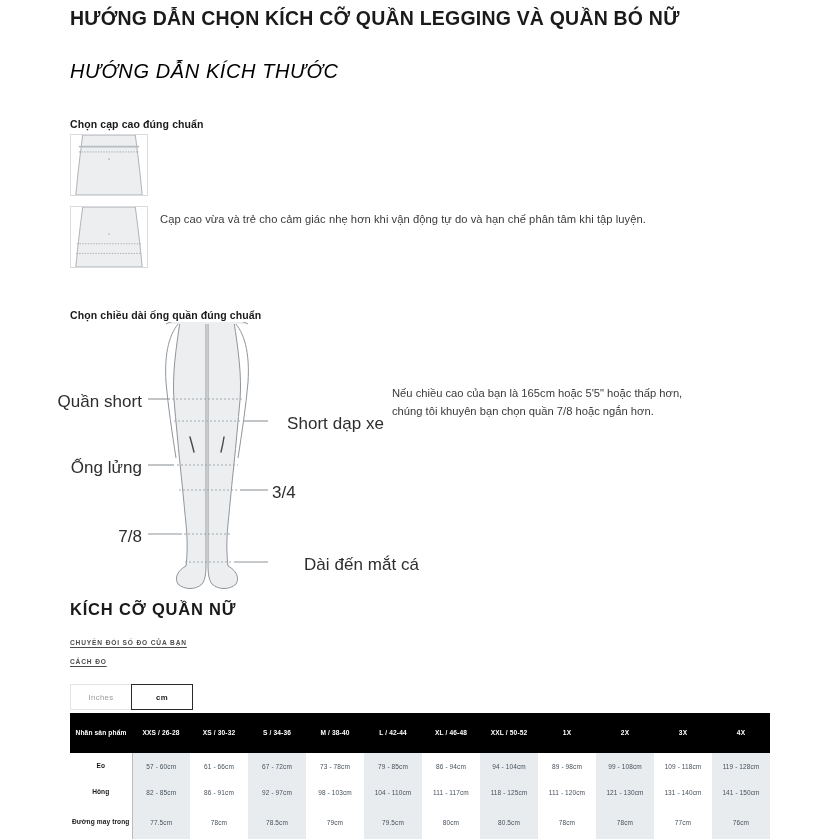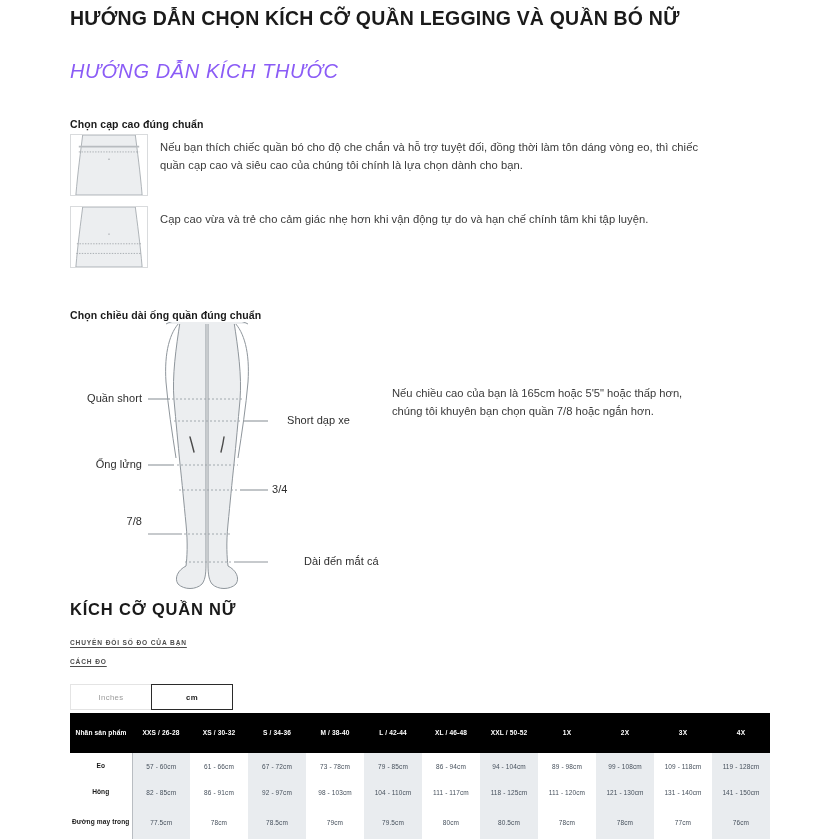--- a/index.html
+++ b/index.html
@@ -14,21 +14,21 @@
 
   
   .main-title {
     position: absolute; left: 70px; top: 6px; width: 640px;
     font-size: 19.5px; font-weight: 700; line-height: 1.33;
     letter-spacing: 0.2px; color: #1a1a1a;
   }
   .sub-title {
     position: absolute; left: 70px; top: 60px; width: 640px;
     font-size: 20px; font-style: italic; font-weight: 400;
-    letter-spacing: 0.6px; color: #8b5cf6;
+    letter-spacing: 0.6px; color: #000000;
   }
 
   
   .sec-head {
     position: absolute; font-size: 10.5px; font-weight: 700;
     color: #1a1a1a; letter-spacing: 0.1px;
   }
   #waist-head { left: 70px; top: 118px; }
   #leg-head   { left: 70px; top: 302px; margin-top: 7px; }
 
@@ -48,21 +48,21 @@
   #wb-text-1 { left: 160px; top: 138px; width: 545px; }
   #wb-text-2 { left: 160px; top: 210px; width: 545px; }
 
   
   #leg-wrap {
     position: absolute; left: 92px; top: 322px;
     width: 300px; height: 270px;
   }
   #leg-wrap svg { display: block; width: 300px; height: 270px; }
   .leg-label {
-    position: absolute; font-size: 11px; color: #2e2e2e;
+    position: absolute; font-size: 17px; color: #2e2e2e;
     white-space: nowrap; letter-spacing: 0.05px;
   }
 
   .leg-para {
     position: absolute; left: 392px; width: 318px;
     font-size: 11.2px; line-height: 1.63; color: #3a3a3a;
   }
   #leg-para-1 { top: 324px; }
   #leg-para-2 { top: 384px; }
 
@@ -79,21 +79,21 @@
     font-weight: 600;
   }
   #link-convert { top: 639px; }
   #link-howto   { top: 658px; }
 
   #unit-toggle {
     position: absolute; left: 70px; top: 684px;
     display: flex; height: 26px;
   }
   .unit-btn {
-    width: 82px; height: 26px; display: flex;
+    width: 62px; height: 26px; display: flex;
     align-items: center; justify-content: center;
     font-size: 7.8px; letter-spacing: 0.3px; background: #fff;
   }
   .unit-btn.inactive { border: 1px solid #e4e4e4; color: #9a9a9a; }
   .unit-btn.active {
     border: 1.6px solid #2b2b2b; color: #1a1a1a; font-weight: 700;
     margin-left: -1px;
   }
 
   
@@ -135,31 +135,30 @@
   <div class="sec-head" id="waist-head">Chọn cạp cao đúng chuẩn</div>
 
   <div class="wb-fig" id="wb-fig-1">
     <svg viewBox="0 0 78 62" preserveAspectRatio="none">
       <path d="M12 0 C10 16 7 38 5 62 L73 62 C71 38 68 16 66 0 Z" fill="#eceef0" stroke="#9aa0a6" stroke-width="0.8"></path>
       <line x1="8" y1="12" x2="70" y2="12" stroke="#b8bcc0" stroke-width="1.6"></line>
       <line x1="8" y1="17.5" x2="70" y2="17.5" stroke="#8a9096" stroke-width="0.7" stroke-dasharray="1.4 1.4"></line>
       <circle cx="39" cy="25" r="0.7" fill="#8a9096"></circle>
     </svg>
   </div>
-  <p class="wb-text" id="wb-text-1">Nếu bạn thích chiếc quần bó cho độ che chắn và hỗ trợ tuyệt đối, đồng thời làm tôn dáng vòng eo, thì chiếc quần cạp cao và siêu cao của chúng tôi chính là lựa chọn dành cho bạn.</p>
 
   <div class="wb-fig" id="wb-fig-2">
     <svg viewBox="0 0 78 62" preserveAspectRatio="none">
       <path d="M12 0 C10 16 7 38 5 62 L73 62 C71 38 68 16 66 0 Z" fill="#eceef0" stroke="#9aa0a6" stroke-width="0.8"></path>
       <circle cx="39" cy="28" r="0.7" fill="#8a9096"></circle>
       <line x1="6" y1="38" x2="72" y2="38" stroke="#8a9096" stroke-width="0.7" stroke-dasharray="1.4 1.4"></line>
       <line x1="5.5" y1="48" x2="72.5" y2="48" stroke="#8a9096" stroke-width="0.7" stroke-dasharray="1.4 1.4"></line>
     </svg>
   </div>
-  <p class="wb-text" id="wb-text-2">Cạp cao vừa và trẻ cho cảm giác nhẹ hơn khi vận động tự do và hạn chế chính tâm khi tập luyện.</p>
+  <p class="wb-text" id="wb-text-2">Cạp cao vừa và trẻ cho cảm giác nhẹ hơn khi vận động tự do và hạn chế phân tâm khi tập luyện.</p>
 
   <div class="sec-head" id="leg-head">Chọn chiều dài ống quần đúng chuẩn</div>
 
   <div id="leg-wrap">
     <svg viewBox="0 0 300 270">
 
       <path d="M88 0 C84 26 80 54 82 78 C84 100 86 122 88 142
                C90 160 92 182 94 202 C96 222 95 236 94 244
                C86 248 82 256 86 262 C92 268 104 268 110 262
                C114 257 114 248 114 240 L114 0 Z" fill="#eceef0" stroke="#8f969c" stroke-width="1"></path>
@@ -188,21 +187,21 @@
       <line x1="56" y1="143" x2="82" y2="143" stroke="#8f969c" stroke-width="1.1"></line>
       <line x1="148" y1="168" x2="176" y2="168" stroke="#8f969c" stroke-width="1.1"></line>
       <line x1="56" y1="212" x2="90" y2="212" stroke="#8f969c" stroke-width="1.1"></line>
       <line x1="142" y1="240" x2="176" y2="240" stroke="#8f969c" stroke-width="1.1"></line>
     </svg>
 
     <span class="leg-label" style="right:250px; top:70px;">Quần short</span>
     <span class="leg-label" style="left:195px; top:92px;">Short dạp xe</span>
     <span class="leg-label" style="right:250px; top:136px;">Ống lửng</span>
     <span class="leg-label" style="left:180px; top:161px;">3/4</span>
-    <span class="leg-label" style="right:250px; top:193px;">7/8</span>
+    <span class="leg-label" style="right:250px; top:205px;">7/8</span>
     <span class="leg-label" style="left:180px; top:233px;margin-left:32px;">Dài đến mắt cá</span>
   </div>
 
   <p class="leg-para" id="leg-para-2">Nếu chiều cao của bạn là 165cm hoặc 5'5" hoặc thấp hơn, chúng tôi khuyên bạn chọn quần 7/8 hoặc ngắn hơn.</p>
 
   <div id="chart-title">KÍCH CỠ QUẦN NỮ</div>
   <a class="mini-link" id="link-convert" href="#">CHUYỂN ĐỔI SỐ ĐO CỦA BẠN</a>
   <a class="mini-link" id="link-howto" href="#">CÁCH ĐO</a>
 
   <div id="unit-toggle">

